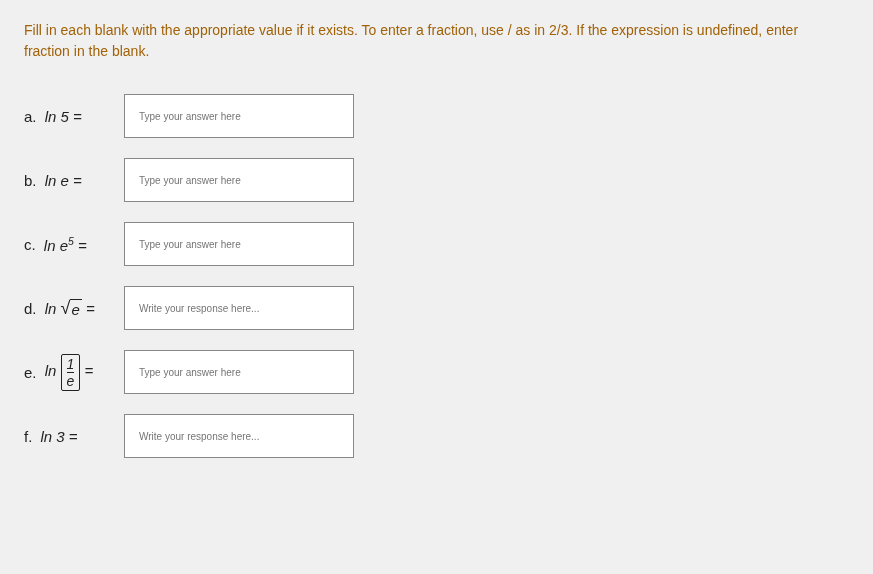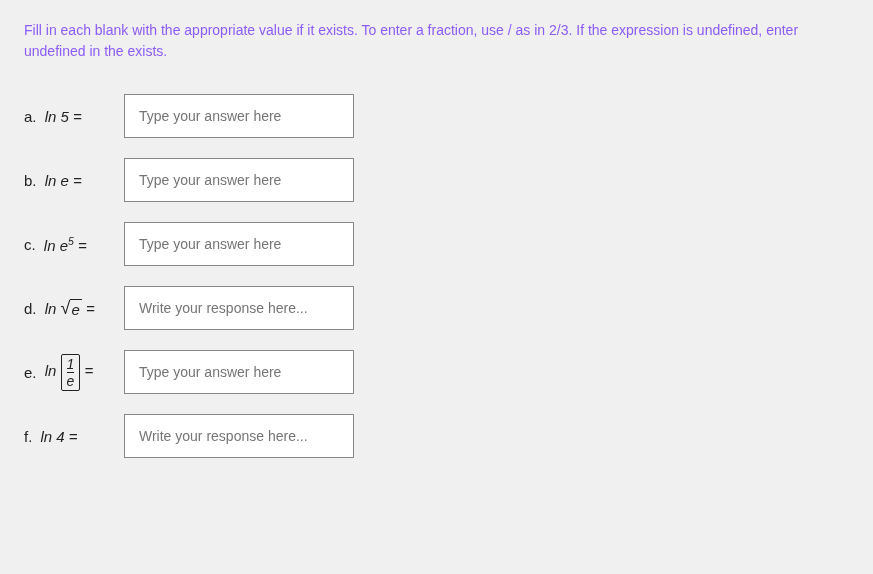--- a/index.html
+++ b/index.html
@@ -15,21 +15,21 @@
       font-size: 15px;
       color: #1a1a1a;
       min-height: 574px;
       width: 873px;
     }
 
     .instructions {
       font-family: Arial, sans-serif;
       font-size: 14px;
       line-height: 1.5;
-      color: #8b5cf6;
+      color: #a16207;
       margin-bottom: 24px;
       max-width: 820px;
     }
 
     .question-list {
       display: flex;
       flex-direction: column;
       gap: 4px;
     }
 
@@ -58,21 +58,21 @@
     sup {
       font-size: 0.7em;
       vertical-align: super;
     }
 
     .answer-input {
       border: 1.5px solid #888;
       background: #fff;
       padding: 10px 14px;
       font-family: Arial, sans-serif;
-      font-size: 14px;
+      font-size: 10px;
       color: #999;
       width: 230px;
       min-height: 44px;
       outline: none;
       cursor: text;
     }
 
     .fraction {
       display: inline-flex;
       flex-direction: column;
@@ -117,21 +117,21 @@
       padding-right: 2px;
       font-style: italic;
     }
   </style>
 </head>
 <body>
 
 <div>
   <p class="instructions">
     <span>Fill in each blank with the appropriate value if it exists. To enter a fraction, use / as in 2/3. If the expression is undefined, enter</span><br>
-    <span>undefined in the exists.</span>
+    <span>fraction in the blank.</span>
   </p>
 </div>
 
 <div class="question-list">
 
   <div class="question-row">
     <div class="question-label">
       <span>a.&nbsp;</span>
       <span class="math">ln 5 =</span>
     </div>
@@ -176,18 +176,18 @@
           <span class="denominator"><i>e</i></span>
         </span> =
       </span>
     </div>
     <input type="text" class="answer-input" placeholder="Type your answer here" style="">
   </div>
 
   <div class="question-row">
     <div class="question-label">
       <span>f.&nbsp;</span>
-      <span class="math">ln 4 =</span>
+      <span class="math">ln 3 =</span>
     </div>
     <input type="text" class="answer-input" placeholder="Write your response here..." style="">
   </div>
 
 </div>
 
 </body></html>

